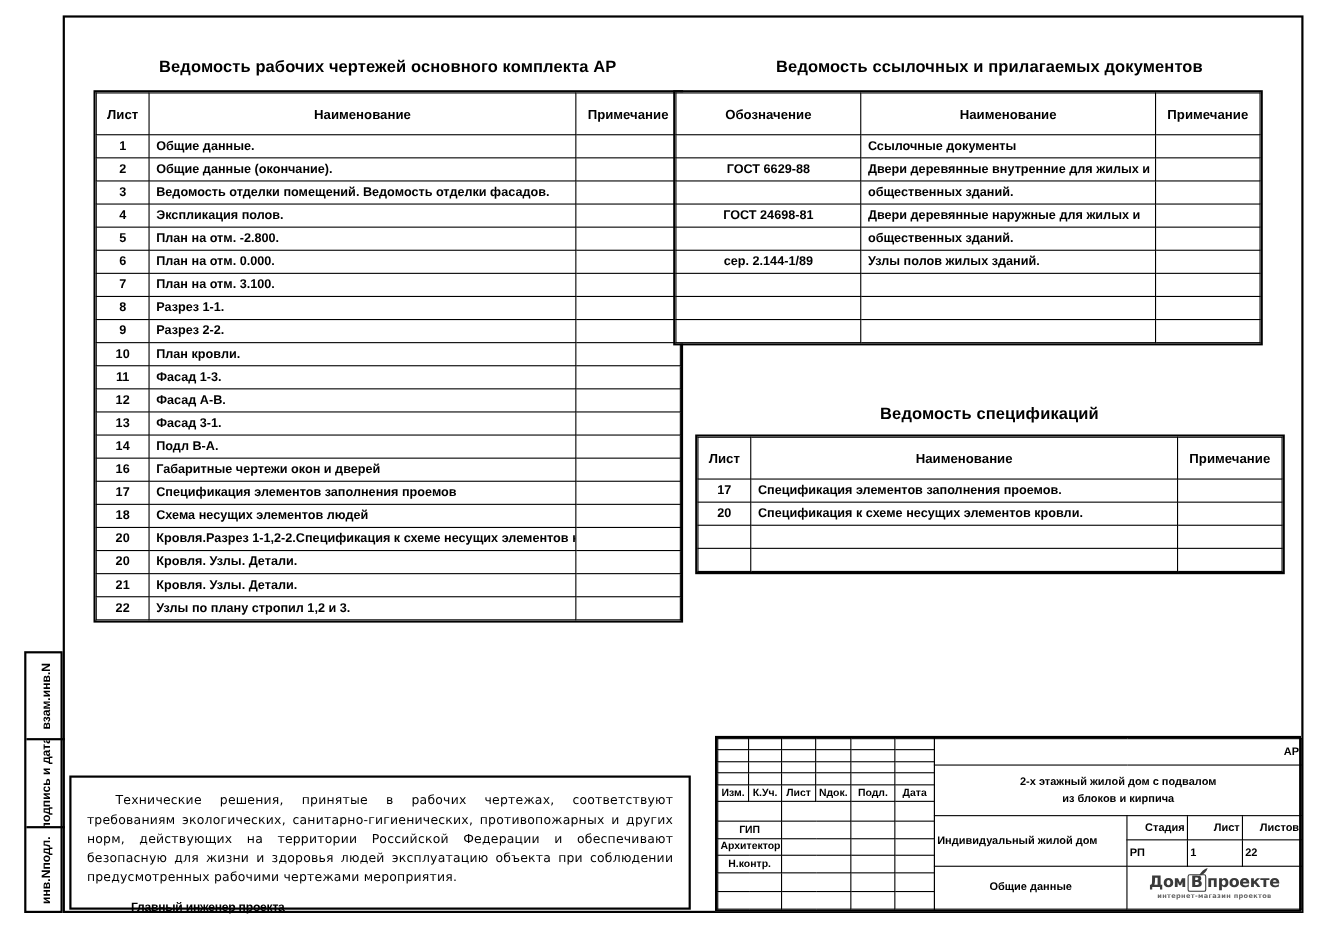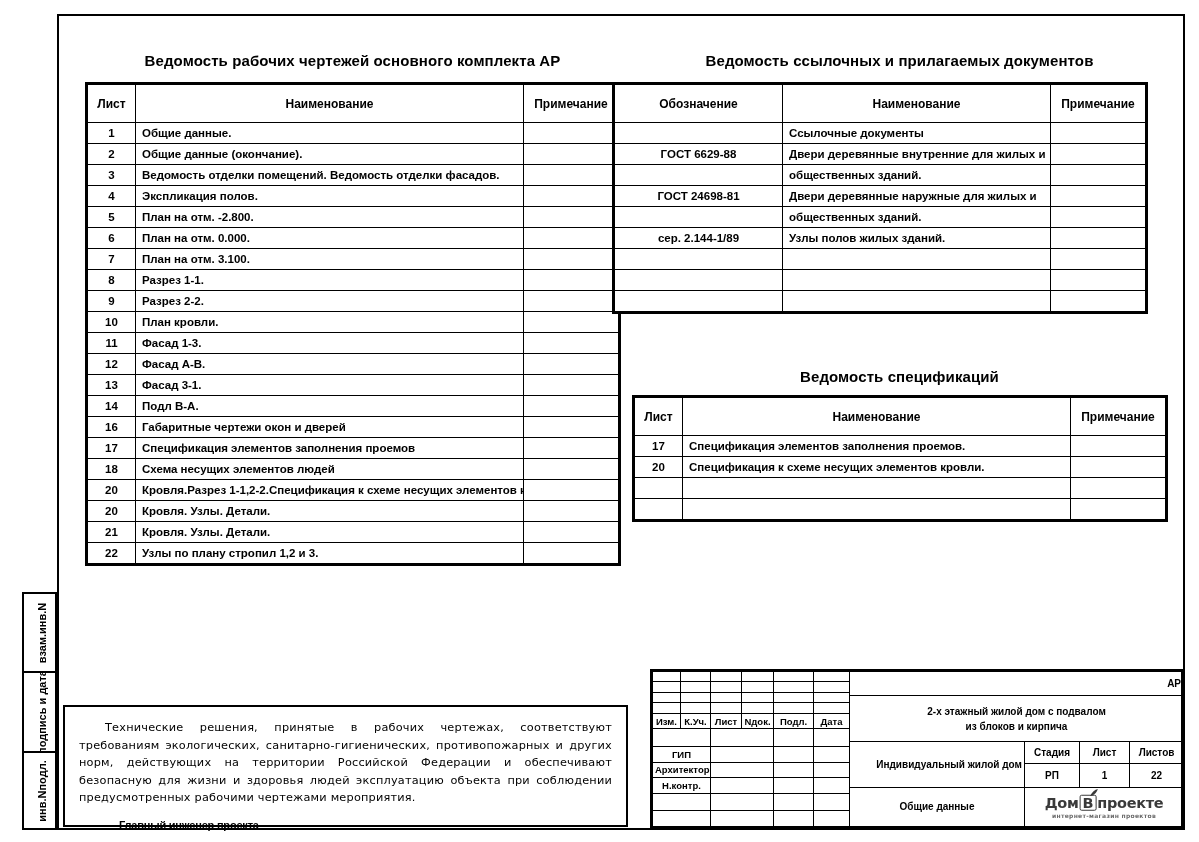--- a/index.html
+++ b/index.html
@@ -193,26 +193,26 @@
     padding-right: 18px;
   }
   .cell-obj {
     text-align: center;
     font-size: 11.5px;
     font-weight: bold;
     line-height: 15px;
     white-space: normal;
   }
   .cell-obj2 {
-    text-align: right;
+    text-align: left;
     font-size: 12px;
     font-weight: bold;
   }
-  .cell-stage-hdr { text-align: center; font-size: 10.5px; }
-  .cell-stage-val { text-align: center; font-size: 11.5px; }
+  .cell-stage-hdr { text-align: right; font-size: 10.5px; }
+  .cell-stage-val { font-size: 11.5px; }
   .cell-doc {
     text-align: center;
     font-size: 12px;
     font-weight: bold;
   }
 
   
   .logo-cell { padding: 0; position: relative; }
   .logo {
     position: absolute;

